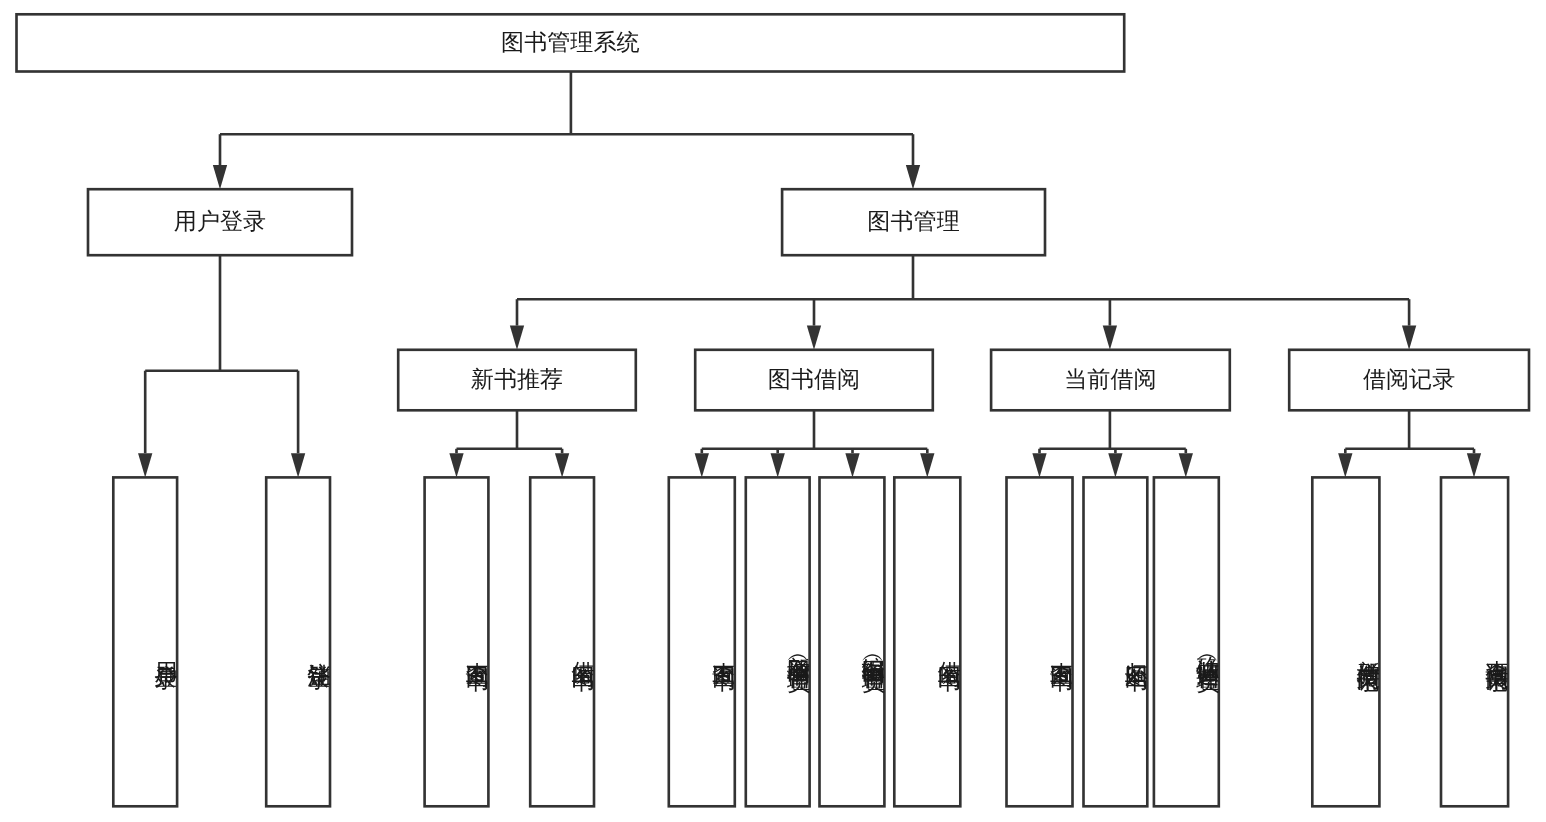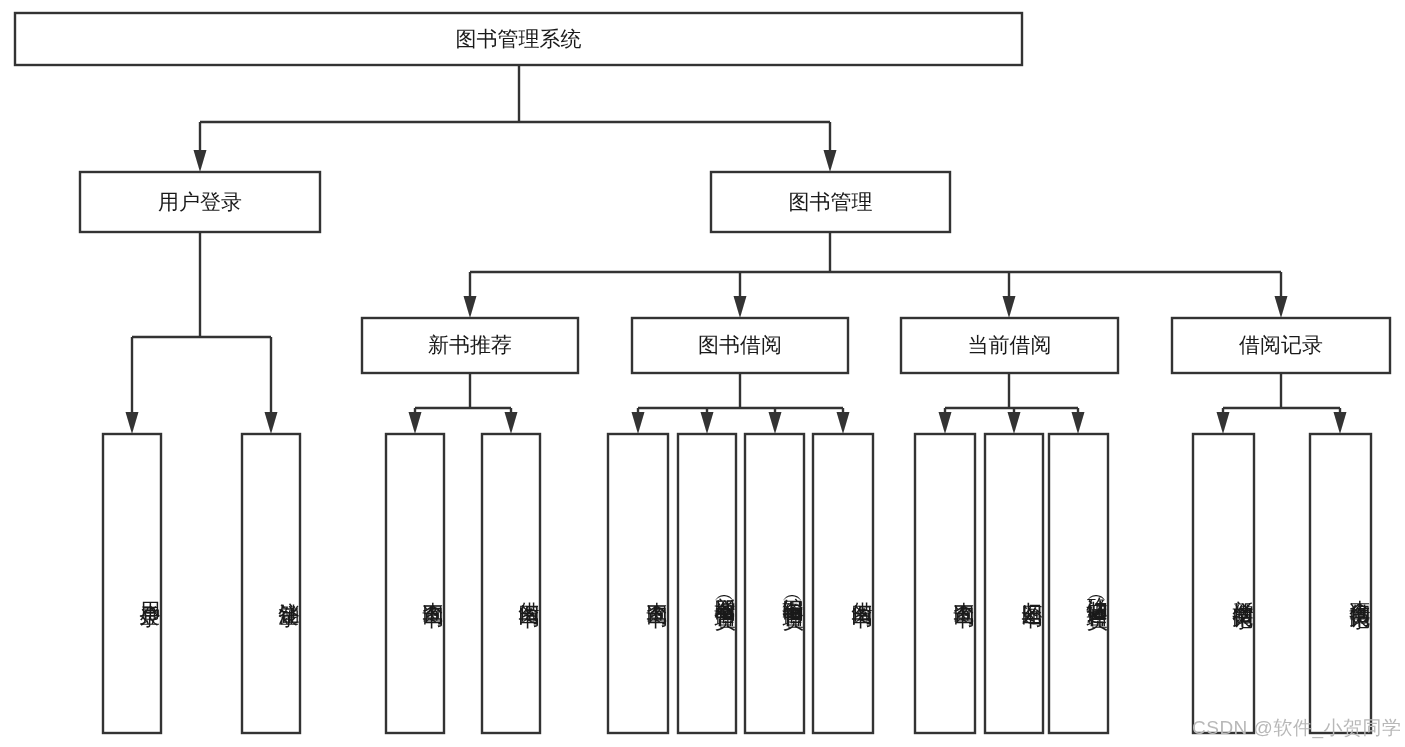--- a/index.html
+++ b/index.html
@@ -188,15 +188,14 @@
       <div class="node-label-v" style="left: 678px; top: 452px; width: 58px; height: 273px;">新增图书（管理员）</div>
       <div class="node-label-v" style="left: 745px; top: 452px; width: 59px; height: 273px;">编辑图书（管理员）</div>
       <div class="node-label-v" style="left: 813px; top: 452px; width: 60px; height: 273px;">借阅图书</div>
       <div class="node-label-v" style="left: 915px; top: 452px; width: 60px; height: 273px;">查询图书</div>
       <div class="node-label-v" style="left: 985px; top: 452px; width: 58px; height: 273px;">归还图书</div>
       <div class="node-label-v" style="left: 1049px; top: 452px; width: 59px; height: 273px;">确认归还（管理员）</div>
       <div class="node-label-v" style="left: 1193px; top: 452px; width: 61px; height: 273px;">新增借阅记录</div>
       <div class="node-label-v" style="left: 1310px; top: 452px; width: 61px; height: 273px;">查询借阅记录</div>
     </div>
 
-  <div class="watermark" style="left: 1192px; top: 715px;">CSDN @软件_小贺同学</div>
 
 </div>
 
 </body></html>

